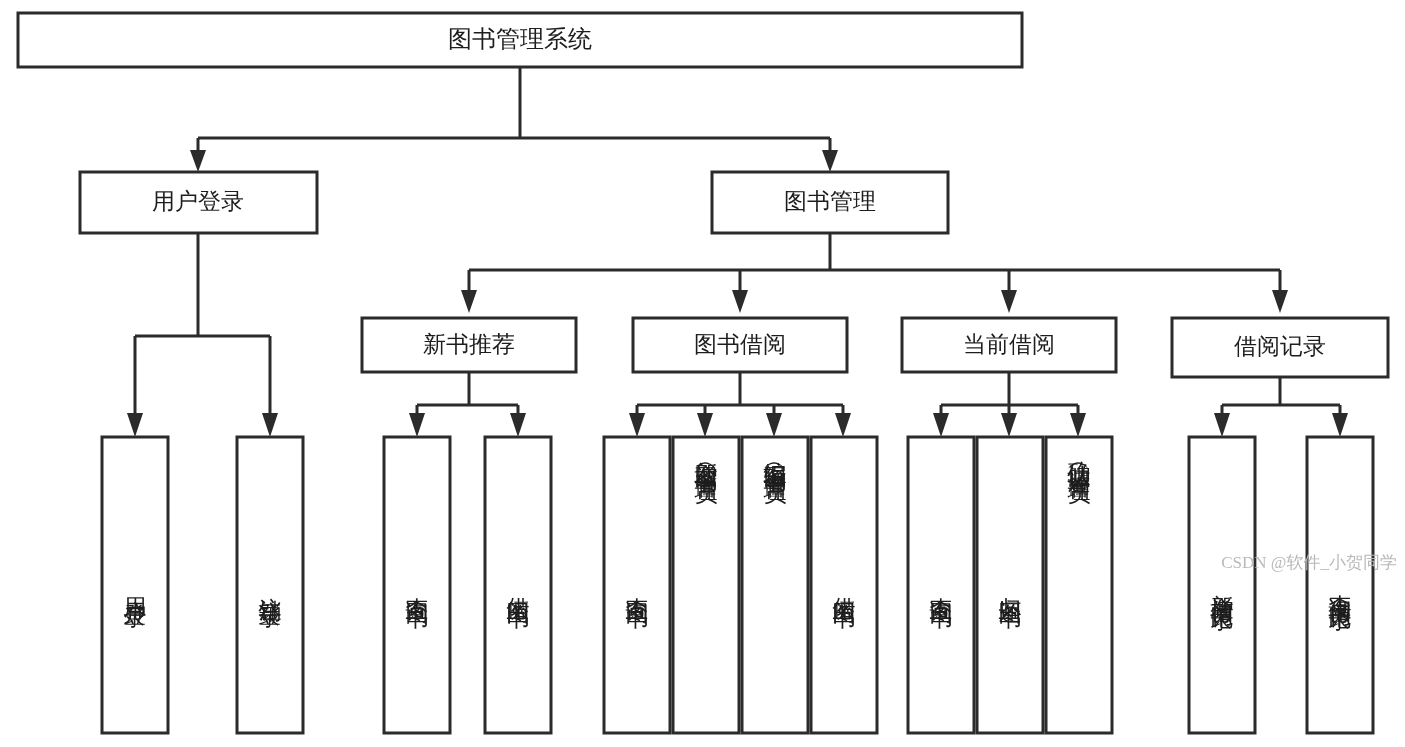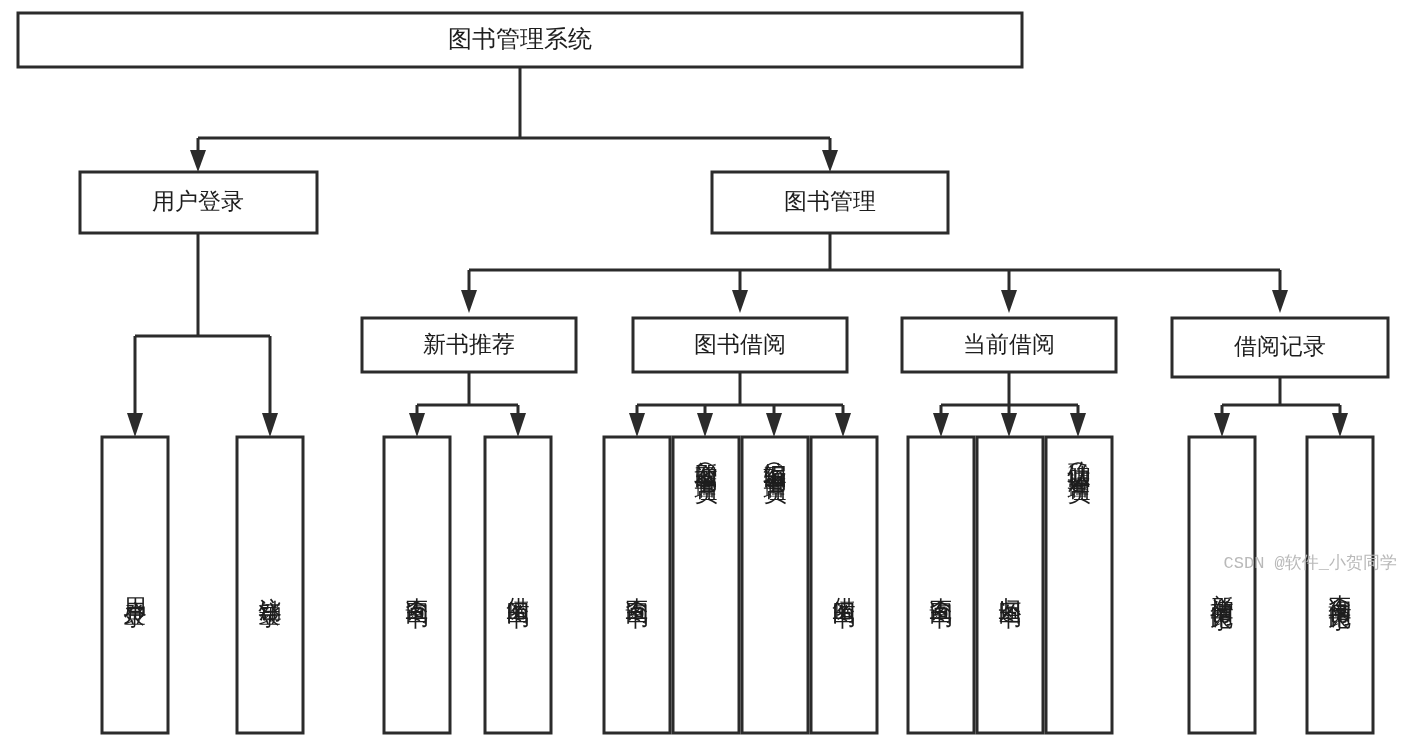--- a/index.html
+++ b/index.html
@@ -72,21 +72,21 @@
     line-height: 1.18;
     color: #1d1d1d;
     letter-spacing: 3px;
     white-space: nowrap;
     text-align: center;
   }
   #watermark {
     position: absolute;
     right: 8px;
     bottom: 4px;
-    font-family: Liberation Mono, monospace;
+    font-family: Liberation Serif, serif;
     font-size: 17px;
     color: #b9b9b9;
     white-space: nowrap;
     pointer-events: none;
   }
 </style>
 </head>
 <body>
 
 <div id="diagram-root">

